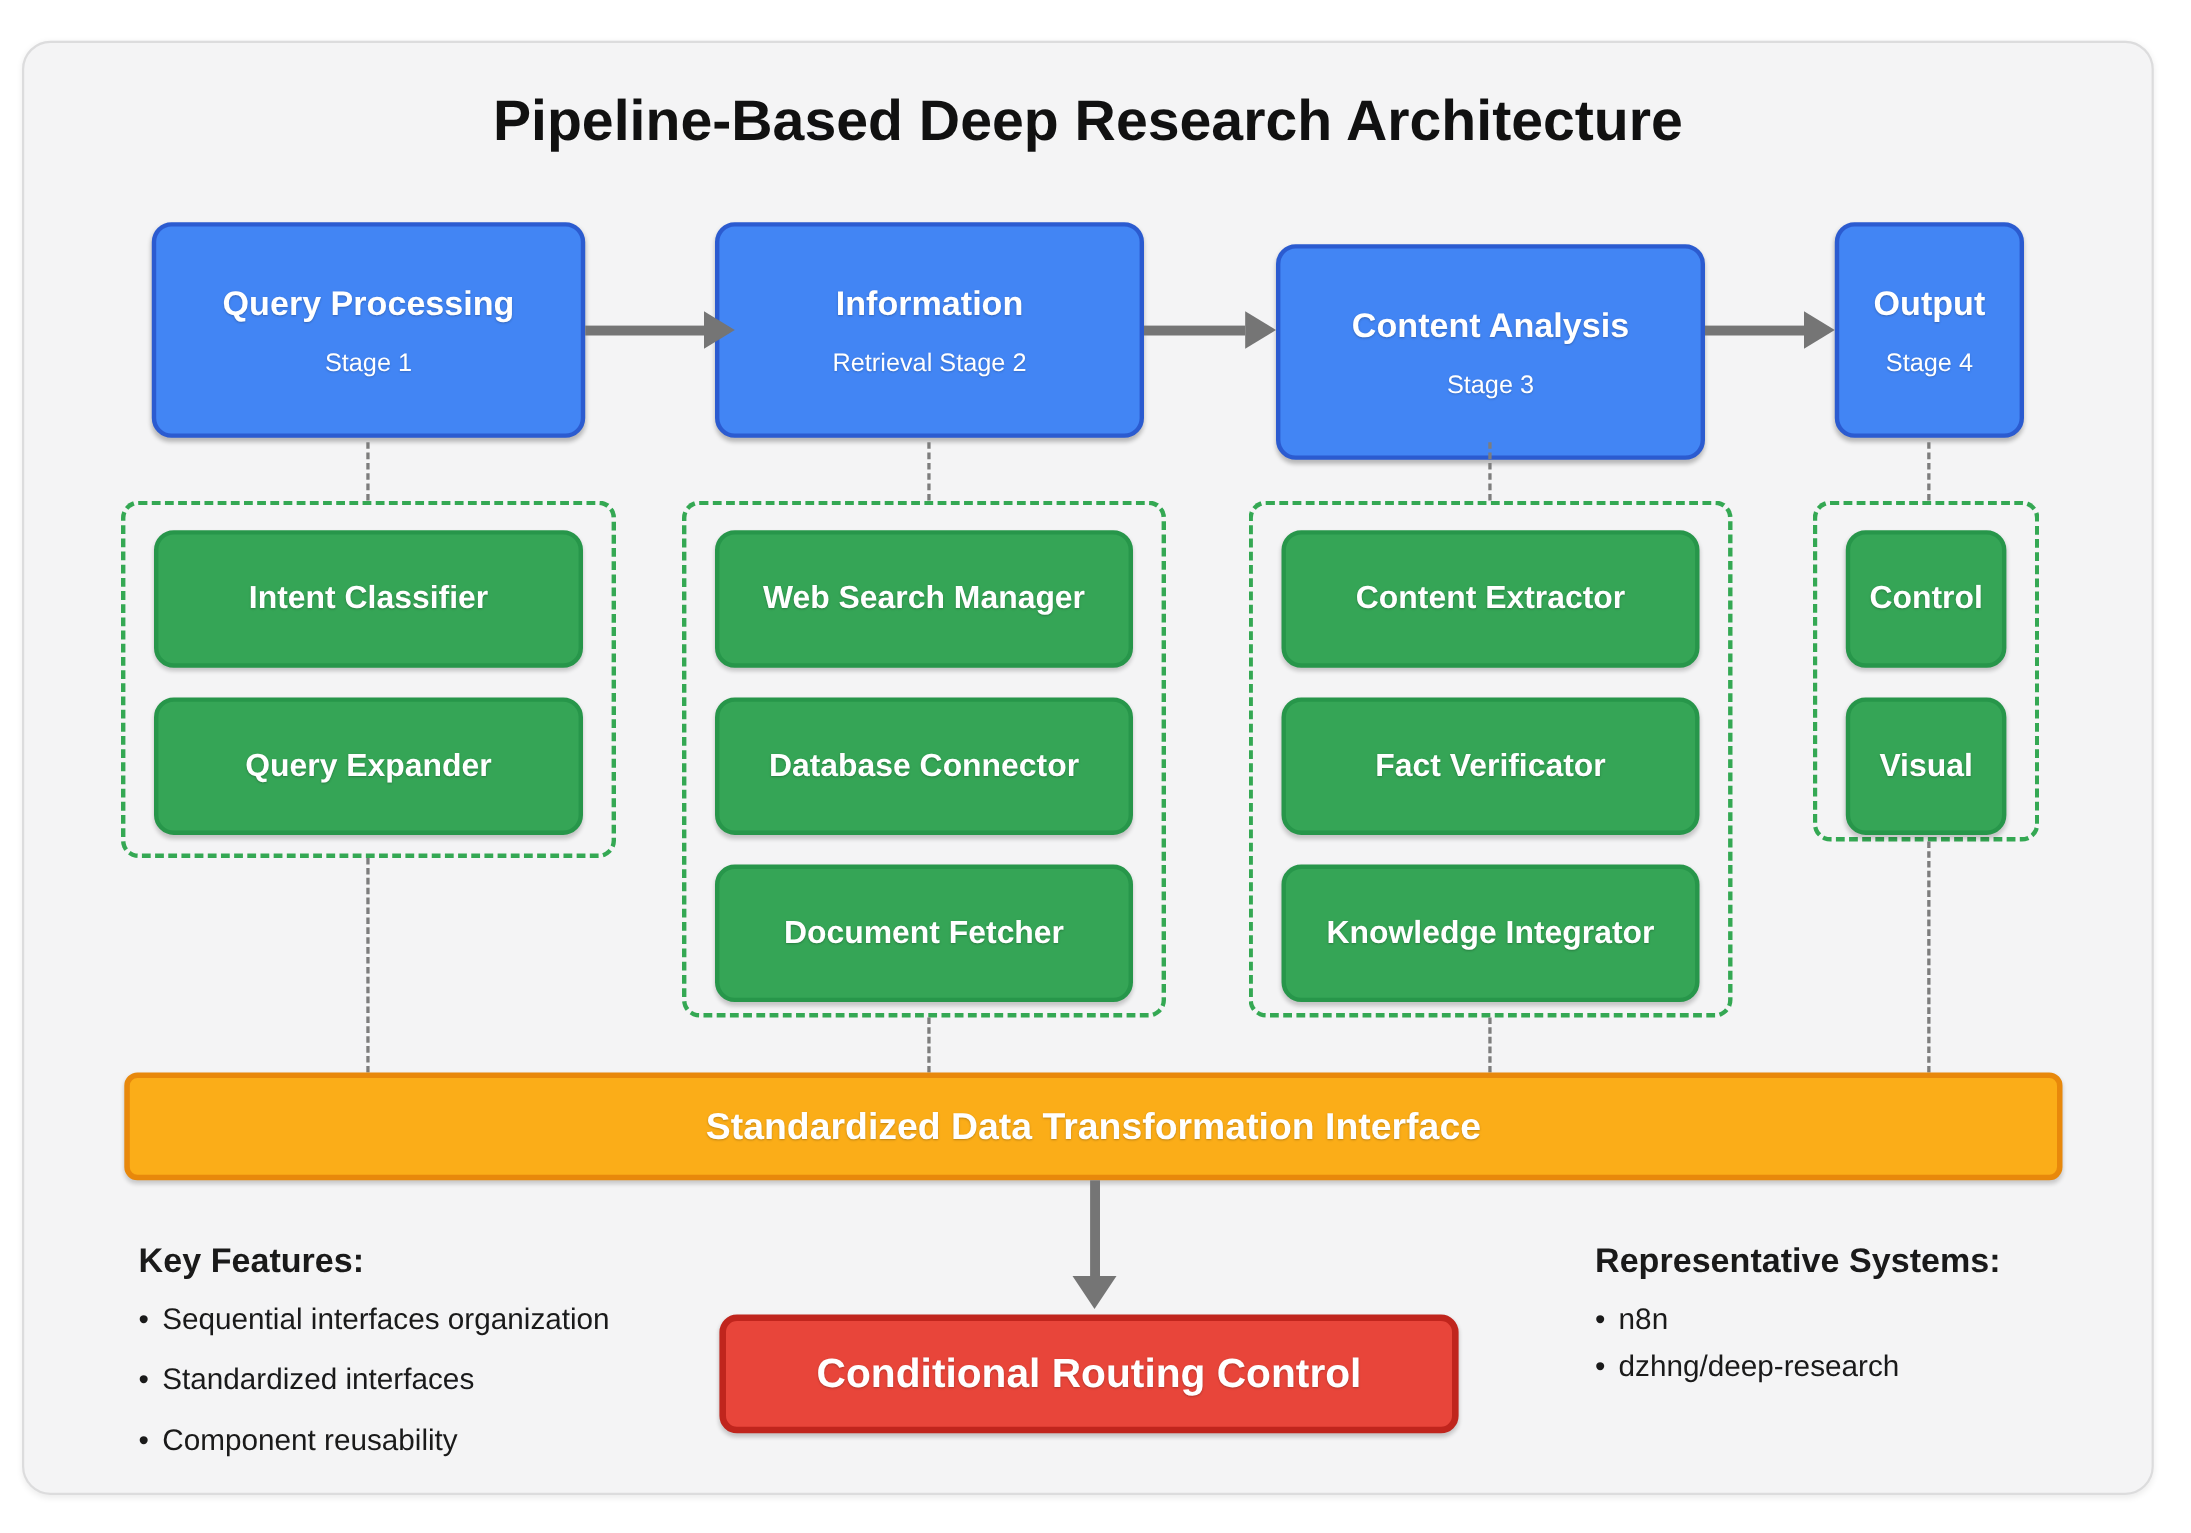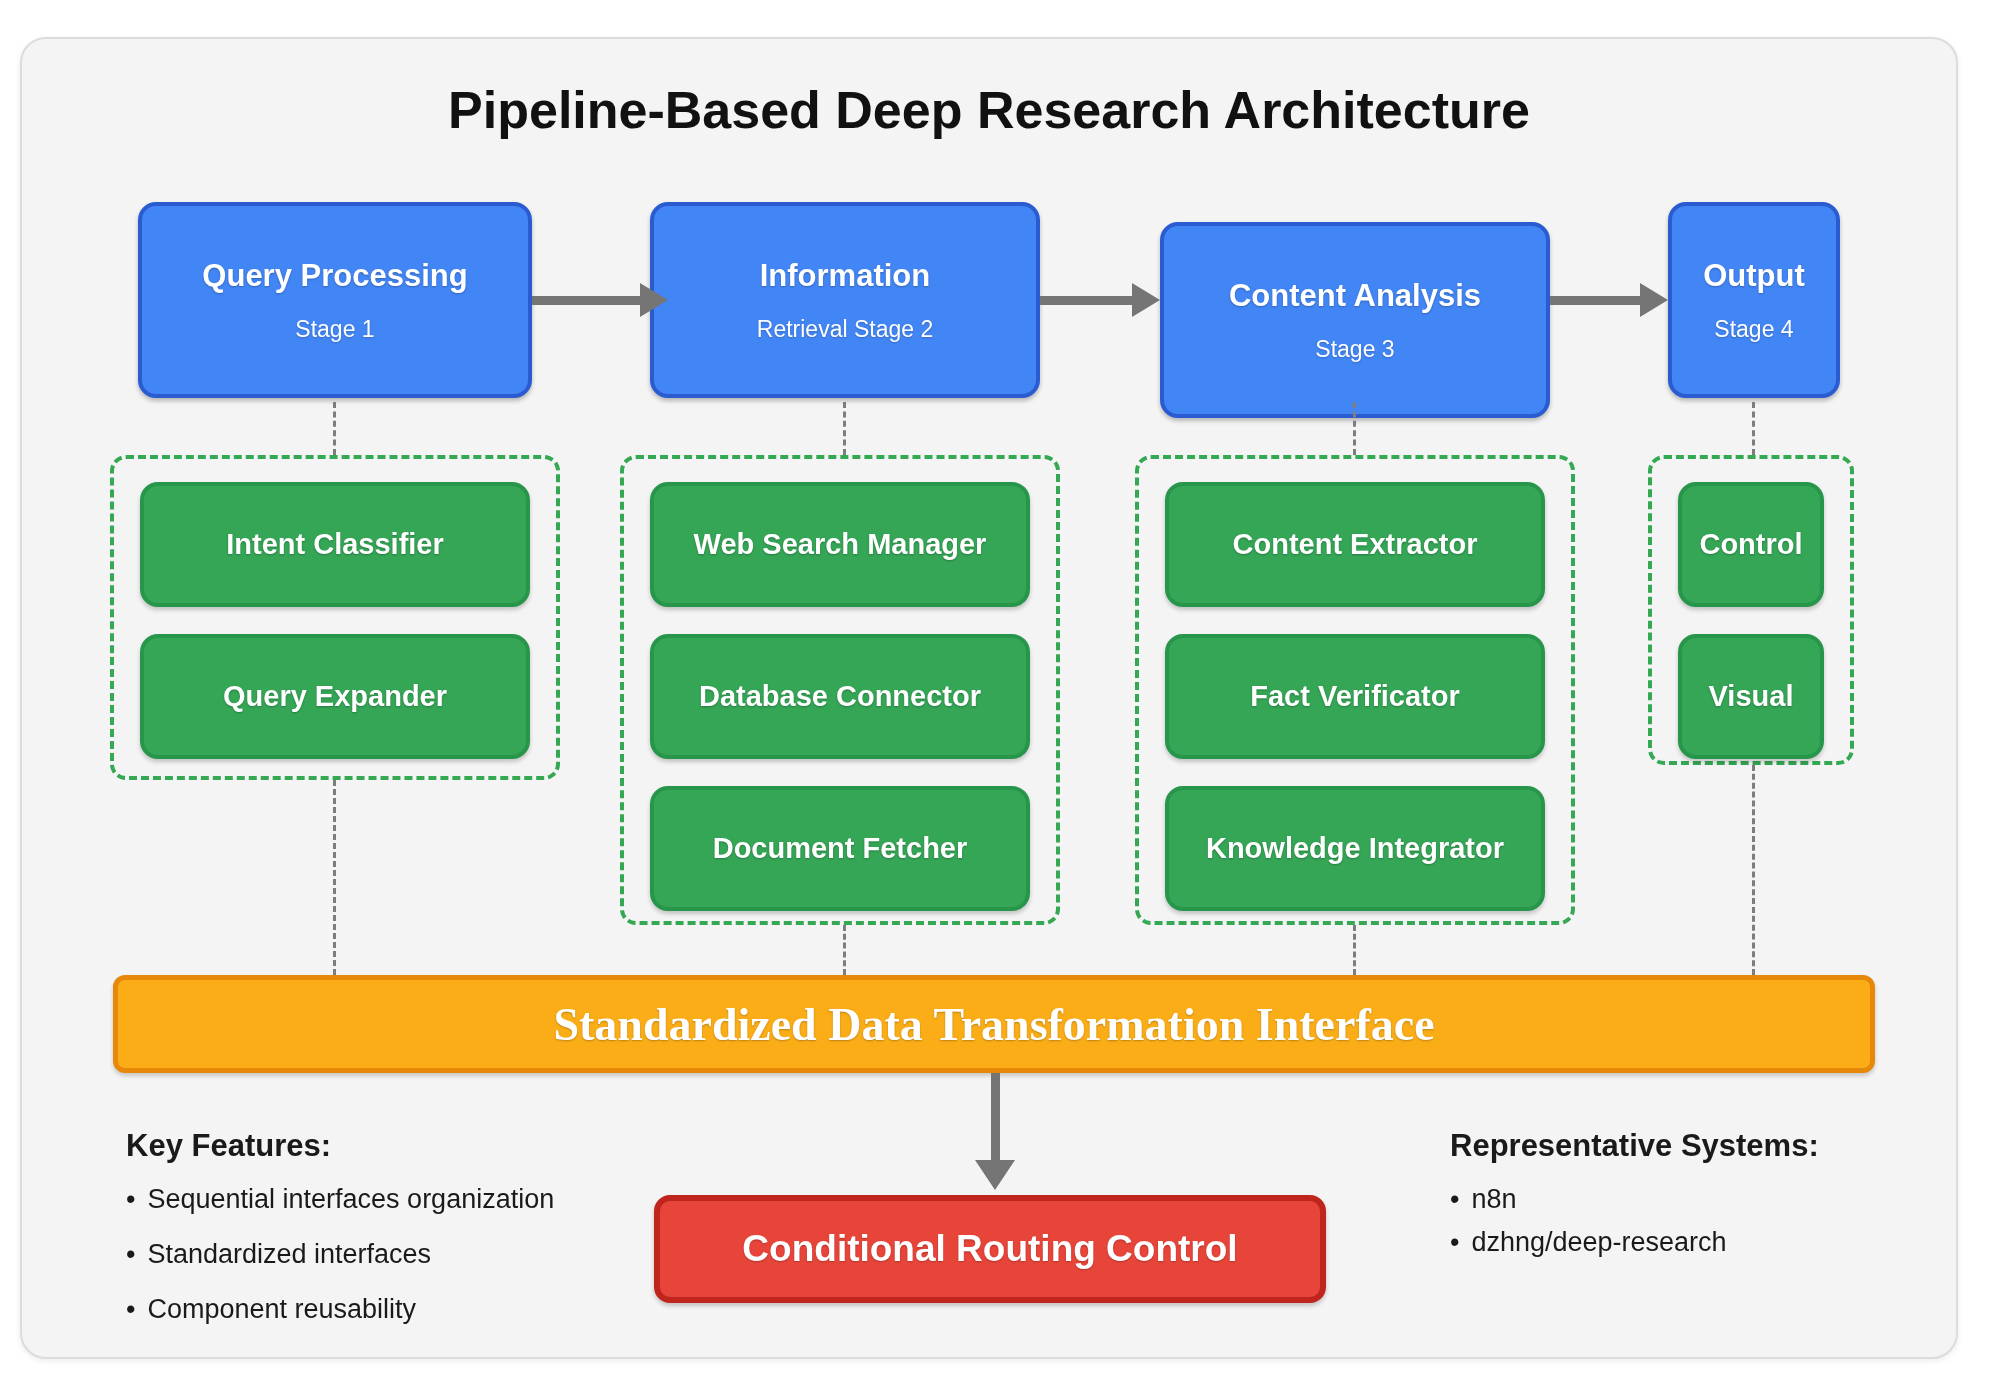--- a/index.html
+++ b/index.html
@@ -45,22 +45,22 @@
   .gitem{position:absolute;left:26px;right:26px;height:125px;background:var(--component-fill);
          border:4px solid var(--component-border);border-radius:18px;box-sizing:border-box;
          color:#fff;display:flex;align-items:center;justify-content:center;
          font-weight:bold;font-size:29px;box-shadow:0 3px 4px rgba(0,0,0,0.2);
          text-shadow:0 1px 2px rgba(0,0,0,0.25);text-align:center;}
   .r1{top:23px;} .r2{top:175px;} .r3{top:327px;}
   
   .ibar{position:absolute;left:113px;top:975px;width:1762px;height:98px;
         background:var(--interface-fill);border:5px solid var(--interface-border);
         border-radius:12px;box-sizing:border-box;color:#fff;display:flex;align-items:center;
-        justify-content:center;font-weight:bold;font-size:46px;
-        text-shadow:0 1px 2px rgba(0,0,0,0.25);box-shadow:0 3px 4px rgba(0,0,0,0.18);font-family:Liberation Serif, serif;}
+        justify-content:center;font-weight:bold;font-size:34px;
+        text-shadow:0 1px 2px rgba(0,0,0,0.25);box-shadow:0 3px 4px rgba(0,0,0,0.18);}
   
   .vline{position:absolute;left:991px;top:1073px;width:9px;height:89px;background:var(--arrow);}
   .vhead{position:absolute;left:975px;top:1160px;width:0;height:0;
          border-left:20px solid transparent;border-right:20px solid transparent;
          border-top:30px solid var(--arrow);}
   
   .rbox{position:absolute;left:654px;top:1195px;width:672px;height:108px;
         background:var(--routing-fill);border:6px solid var(--routing-border);
         border-radius:16px;box-sizing:border-box;color:#fff;display:flex;align-items:center;
         justify-content:center;font-weight:bold;font-size:37px;

